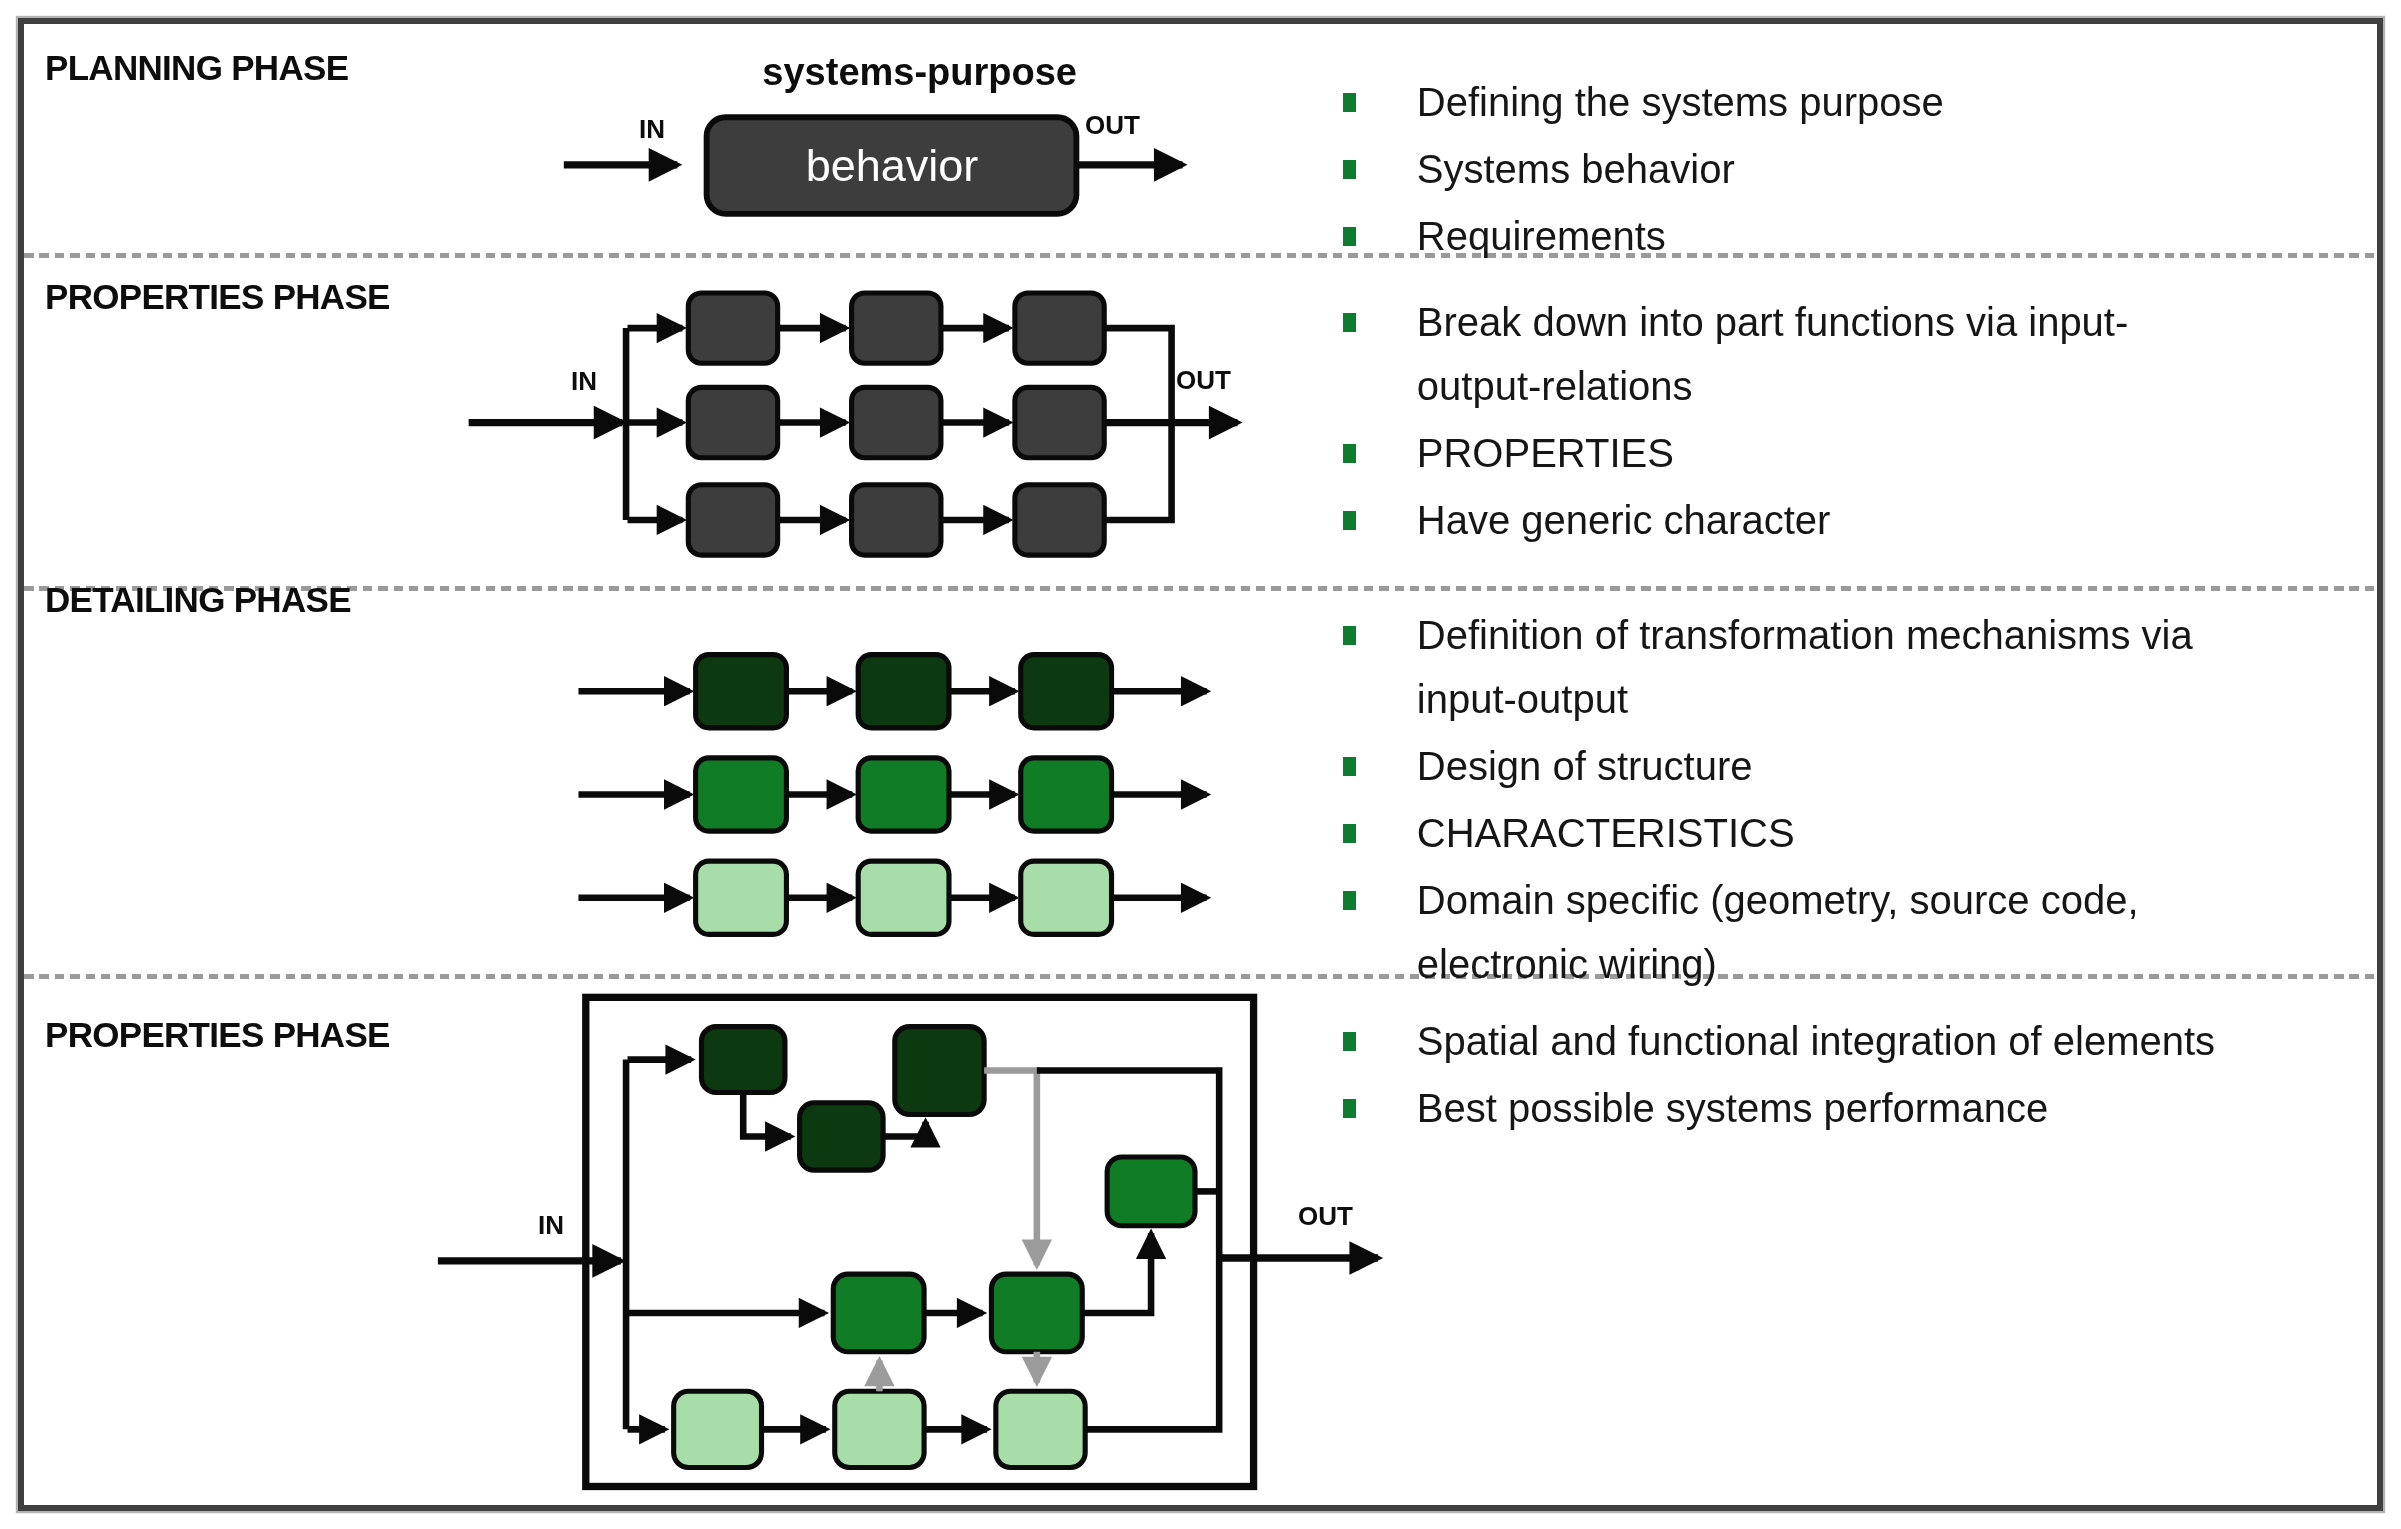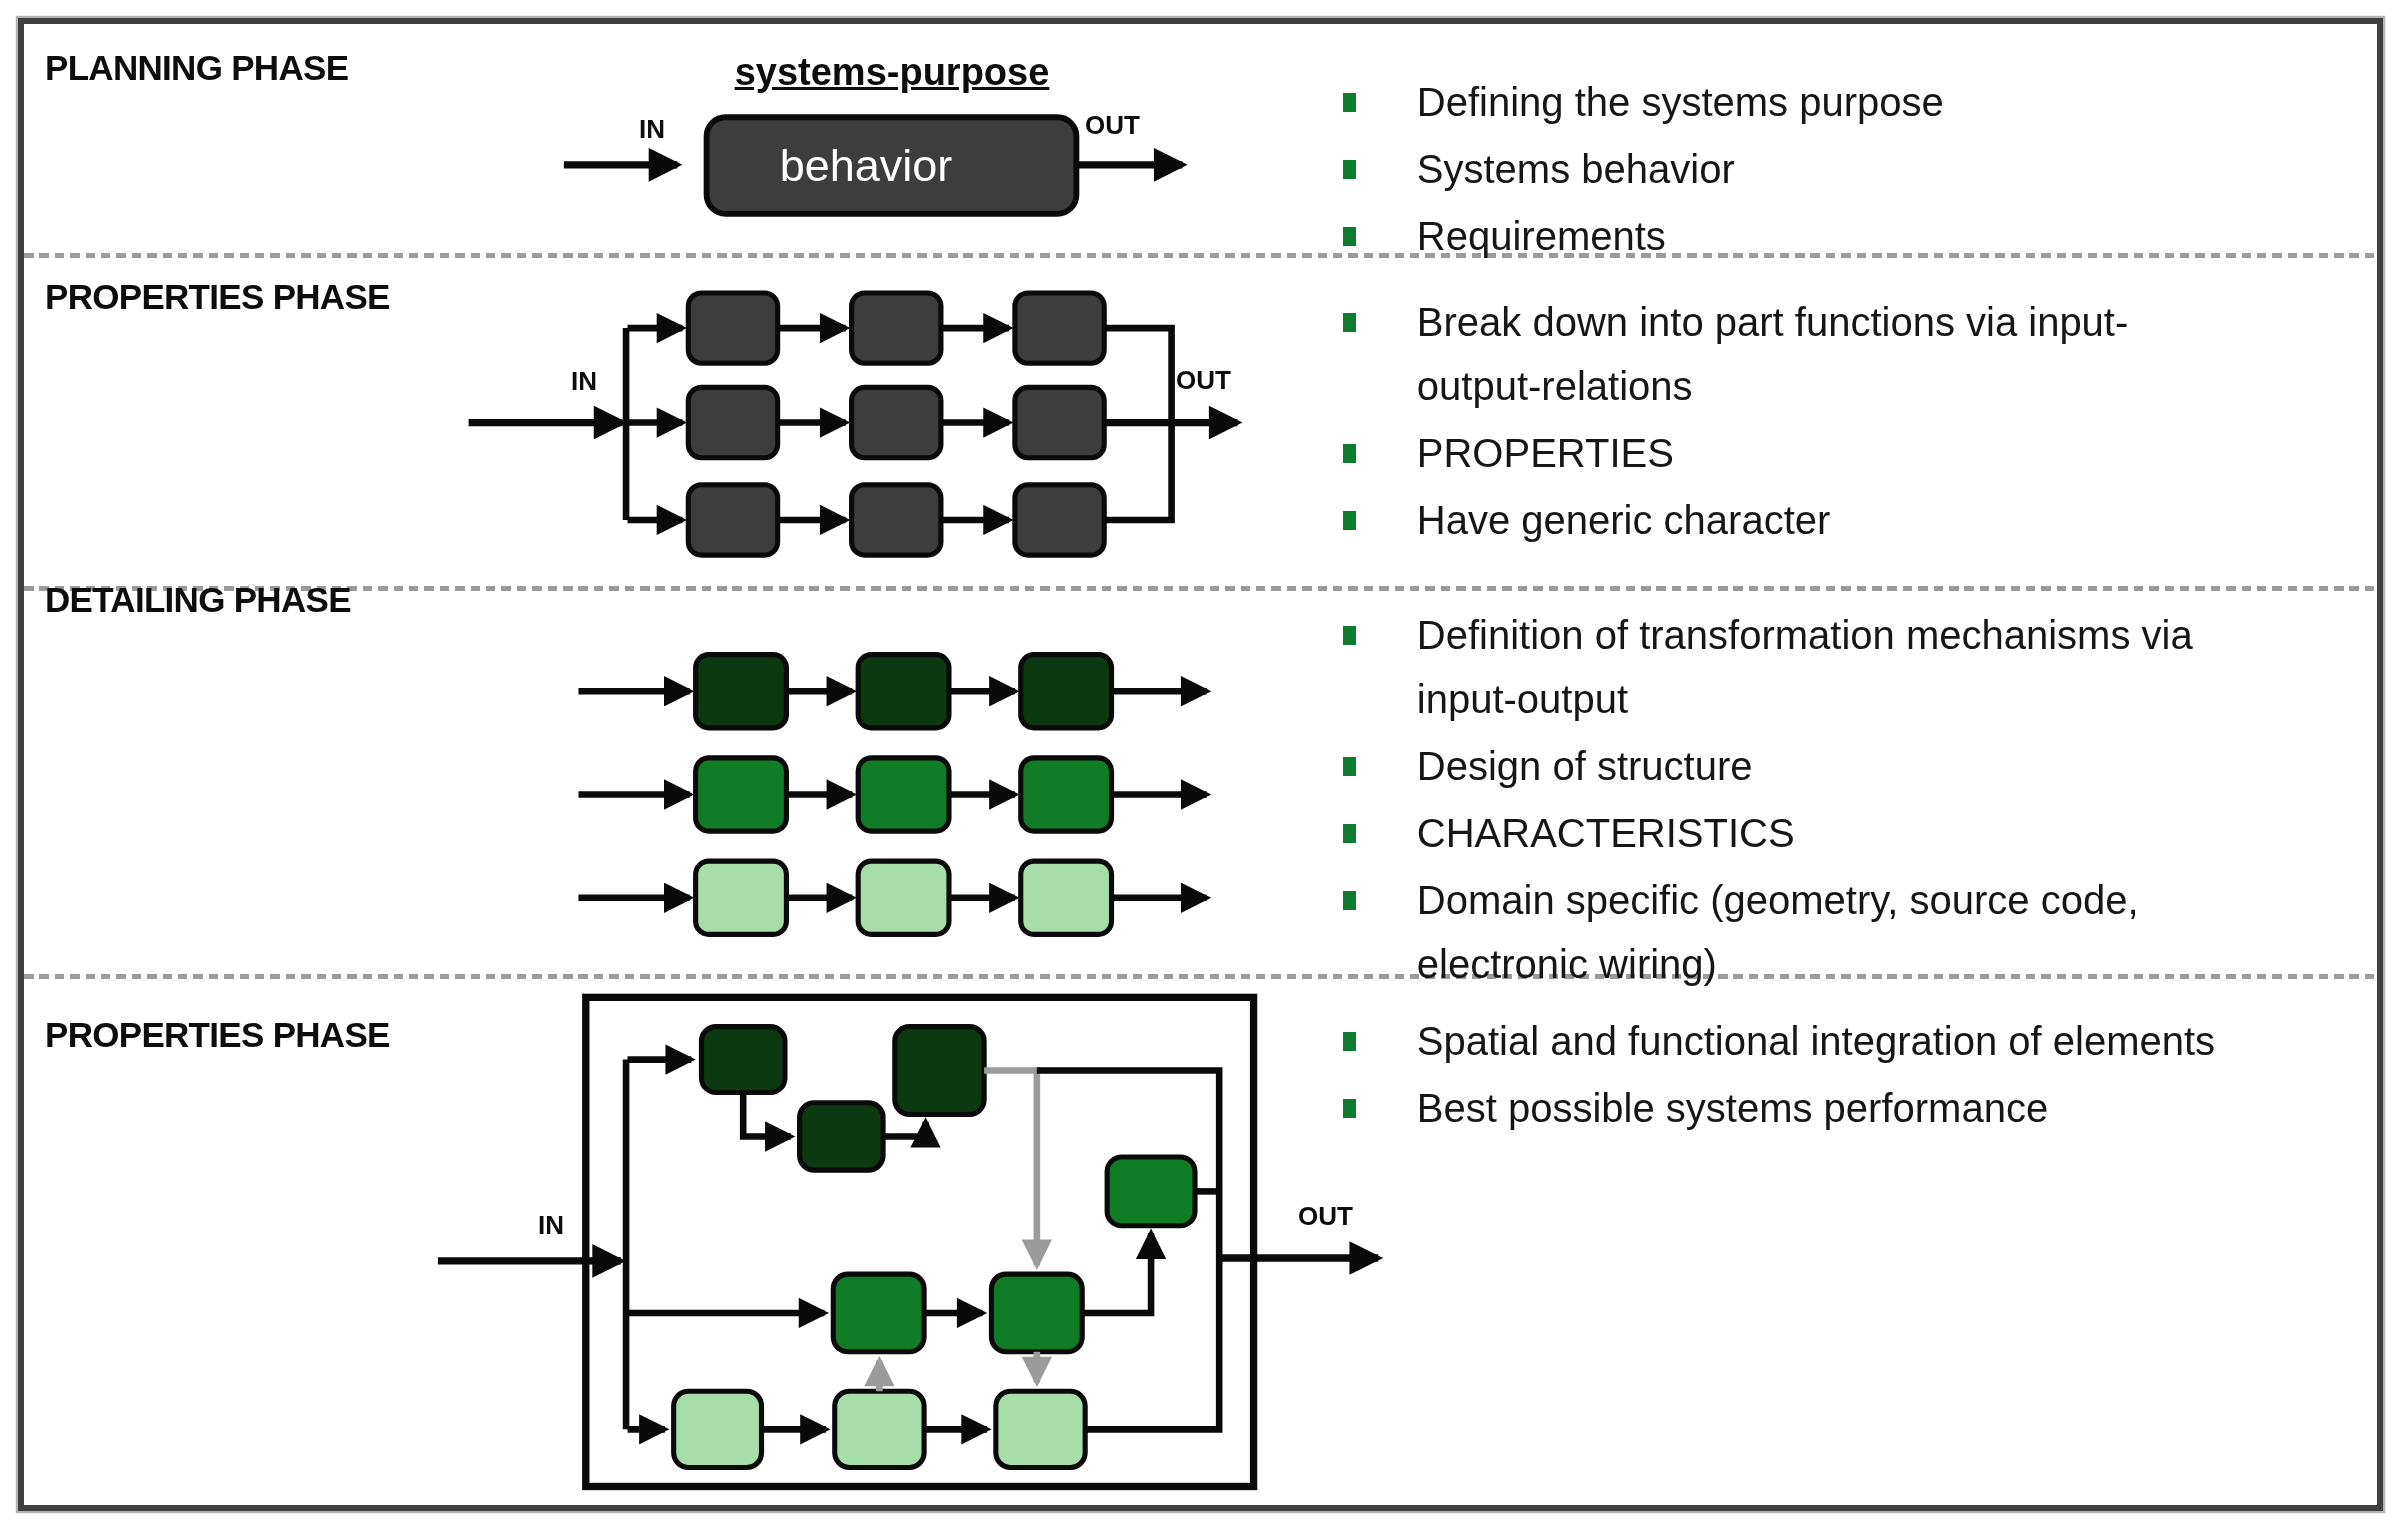--- a/index.html
+++ b/index.html
@@ -5,21 +5,21 @@
   html,body{margin:0;padding:0;background:#ffffff;}
   body{width:2401px;height:1529px;position:relative;overflow:hidden;
        font-family:"Liberation Sans", sans-serif;color:#111;}
   .frame{position:absolute;left:17.6px;top:17.6px;right:17.6px;bottom:17.6px;
          border:6.6px solid #404040;box-shadow:0 0 0 2.2px #b3b3b3;background:#fff;}
   .sep{position:absolute;left:24px;right:24px;height:5.1px;
        background:repeating-linear-gradient(90deg,#9a9a9a 0 9.5px,transparent 9.5px 15.4px);}
   .title{position:absolute;left:45px;font-size:35px;font-weight:bold;letter-spacing:-0.7px;
          color:#0d0d0d;white-space:nowrap;}
   .iolabel{position:absolute;font-size:26px;font-weight:bold;color:#0d0d0d;white-space:nowrap;}
-  .splabel{position:absolute;font-size:38px;font-weight:bold;color:#0d0d0d;text-align:center;text-decoration:underline;}
+  .splabel{position:absolute;font-size:38px;font-weight:bold;color:#0d0d0d;text-align:right;}
   .boxtext{position:absolute;display:flex;align-items:center;justify-content:center;
            color:#ffffff;font-size:45px;}
   svg.diagram{position:absolute;left:0;top:0;}
   .bullets{position:absolute;left:1334px;width:1084px;}
   .b-item{display:flex;margin-bottom:2.9px;}
   .b-item .sq{flex:0 0 auto;width:13px;height:19px;background:#0e7c2e;margin:23px 0 0 8.8px;}
   .b-item .tx{margin-left:61px;width:1001px;font-size:40px;line-height:64px;color:#161616;
               white-space:pre-line;}
   .bx-gray{fill:#3d3d3d;stroke:#0a0a0a;}
   .bx-dark{fill:#0c390f;stroke:#0a0a0a;}
@@ -148,21 +148,21 @@
 
     <line class="lng" x1="1201" y1="1900" x2="1201" y2="1858" stroke-width="9" marker-end="url(#ahg)"></line>
     <line class="lng" x1="1416" y1="1846" x2="1416" y2="1888" stroke-width="9" marker-end="url(#ahg)"></line>
   </g>
 </svg>
 
 <div class="title" style="top:48px">PLANNING PHASE</div>
 <div class="splabel" style="left:707px;width:370px;top:51px">systems-purpose</div>
 <div class="iolabel" style="left:579px;width:86px;top:114px;text-align:right">IN</div>
 <div class="iolabel" style="left:1085px;top:110px">OUT</div>
-<div class="boxtext" style="left:681px;top:117px;width:370px;height:97px">behavior</div>
+<div class="boxtext" style="left:707px;top:117px;width:370px;height:97px">behavior</div>
 <div class="bullets" style="top:70px">
   <div class="b-item">
     <span class="sq"></span>
     <span class="tx">Defining the systems purpose</span>
   </div>
   <div class="b-item">
     <span class="sq"></span>
     <span class="tx">Systems behavior</span>
   </div>
   <div class="b-item">

